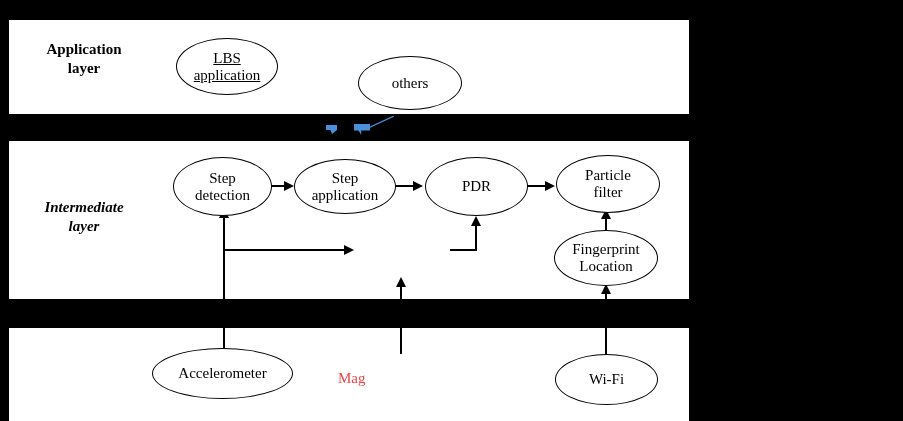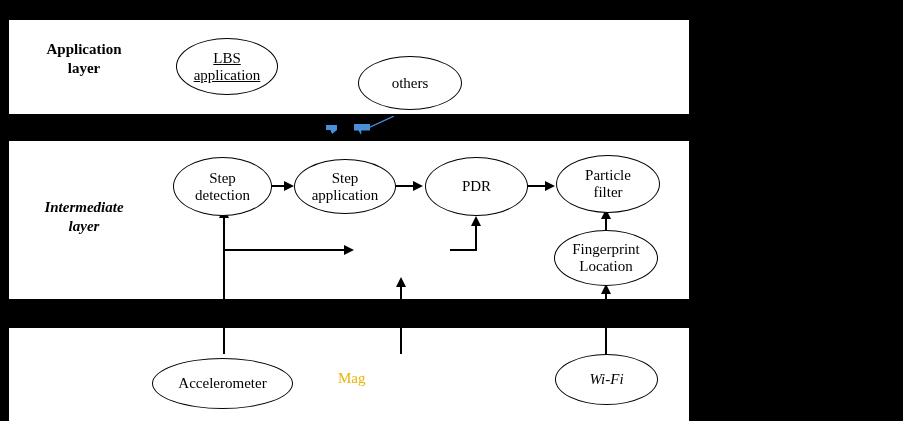--- a/index.html
+++ b/index.html
@@ -81,21 +81,21 @@
   .arrow-right {
     border-top: 5px solid transparent;
     border-bottom: 5px solid transparent;
     border-left: 10px solid #000000;
   }
 
   .ghost-text {
     position: absolute;
     font-family: "Liberation Serif", serif;
     font-size: 15px;
-    color: #eab308;
+    color: #ef4444;
     z-index: 1;
     user-select: none;
     padding-left: 44px;
   }
 
   .cursor-artifact {
     position: absolute;
     z-index: 6;
   }
 </style>
@@ -188,26 +188,26 @@
       <div>Fingerprint</div>
       <div>Location</div>
     </div>
   </div>
 
   <div class="layer-box" id="layer-sensor"></div>
 
 
   <div class="ghost-text" style="left:294px; top:358px;">Mag</div>
 
-  <div class="node" style="left:152px; top:346px; width:141px; height:51px;">
+  <div class="node" style="left:152px; top:336px; width:141px; height:51px;">
     <div>Accelerometer</div>
   </div>
 
 
-  <div class="node" style="left:555px; top:342px; width:103px; height:51px;font-style:italic;">
+  <div class="node" style="left:555px; top:342px; width:103px; height:51px;">
     <div>Wi-Fi</div>
   </div>
 
   <div class="cursor-artifact" style="left:326px; top:113px; width:11px; height:9px; background:#4a90d9;
               clip-path: polygon(0 0, 100% 0, 100% 55%, 55% 100%, 40% 55%, 0 55%);"></div>
   <div class="cursor-artifact" style="left:354px; top:112px; width:16px; height:11px; background:#4a90d9;
               clip-path: polygon(0 0, 100% 0, 100% 60%, 45% 60%, 45% 100%, 28% 60%, 0 60%);"></div>
   <div class="cursor-artifact" style="left:366px; top:104px; width:28px; height:14px; overflow:hidden;">
     <svg width="28" height="14" viewBox="0 0 28 14">
       <line x1="28" y1="0" x2="0" y2="13" stroke="#4a90d9" stroke-width="1.2"></line>

